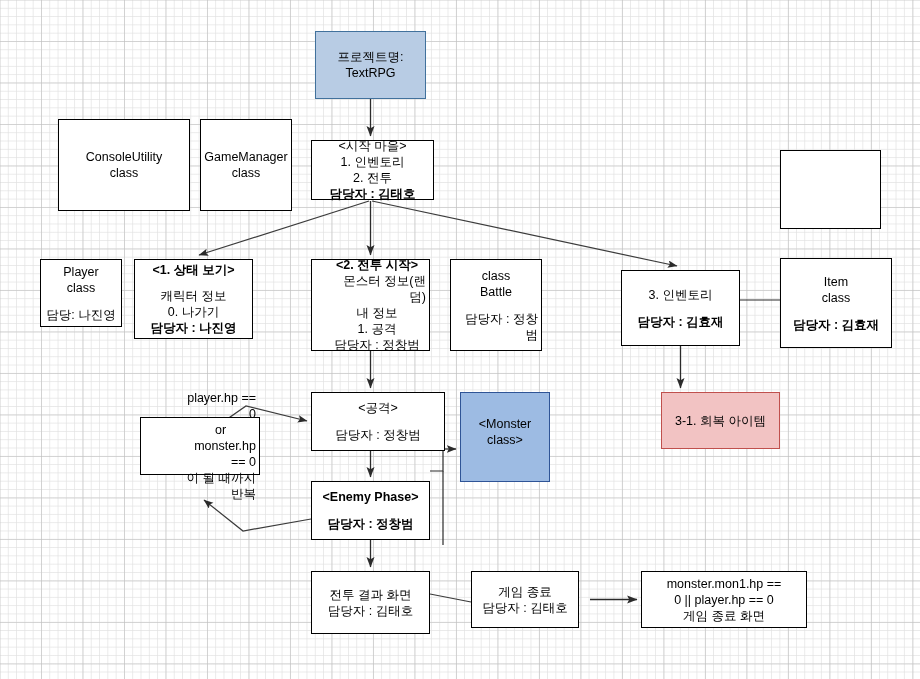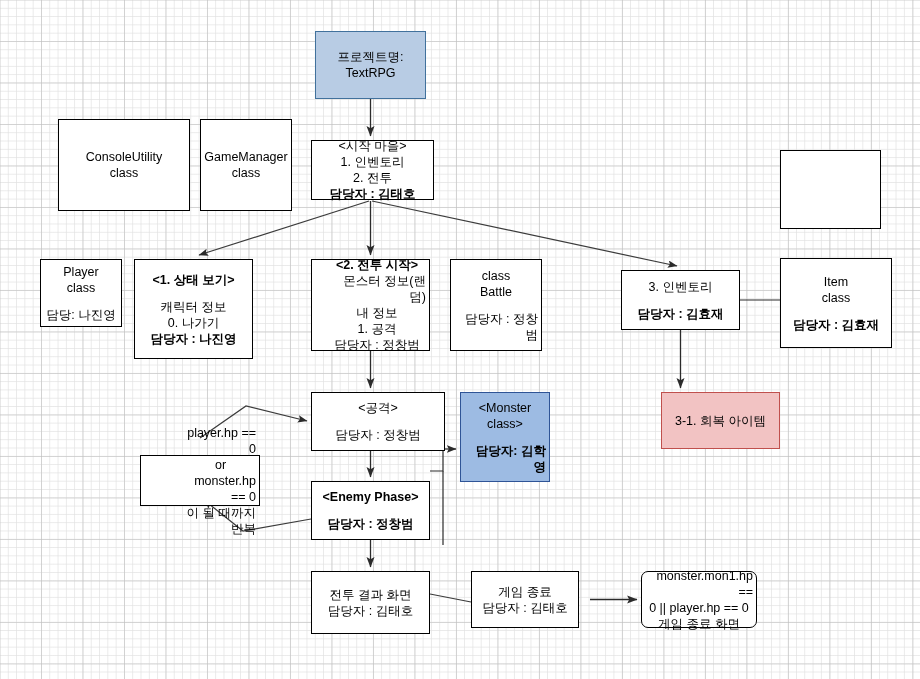--- a/index.html
+++ b/index.html
@@ -109,28 +109,28 @@
     <line x1="590" y1="599.5" x2="637" y2="599.5" stroke="#2b2b2b" stroke-width="1.3" marker-end="url(#arrowhead)"></line>
   </svg>
 
   <div id="nodes">
       <div class="node fill-blue" style="left: 315px; top: 31px; width: 111px; height: 68px;"><span class="ln">프로젝트명:</span><span class="ln">TextRPG</span></div>
       <div class="node" style="left: 58px; top: 119px; width: 132px; height: 92px;"><span class="ln">ConsoleUtility</span><span class="ln">class</span></div>
       <div class="node" style="left: 200px; top: 119px; width: 92px; height: 92px;"><span class="ln">GameManager</span><span class="ln">class</span></div>
       <div class="node" style="left: 311px; top: 140px; width: 123px; height: 60px;"><span class="ln">&lt;시작 마을&gt;</span><span class="ln">1. 인벤토리</span><span class="ln">2. 전투</span><span class="ln bold">담당자 : 김태호</span></div>
       <div class="node node-empty" style="left: 780px; top: 150px; width: 101px; height: 79px;"></div>
       <div class="node" style="left: 40px; top: 259px; width: 82px; height: 68px;"><span class="ln">Player</span><span class="ln">class</span><span class="gap"></span><span class="ln">담당: 나진영</span></div>
-      <div class="node" style="left: 134px; top: 259px; width: 119px; height: 100px;"><span class="ln bold">&lt;1. 상태 보기&gt;</span><span class="gap"></span><span class="ln">캐릭터 정보</span><span class="ln">0. 나가기</span><span class="ln bold">담당자 : 나진영</span></div>
+      <div class="node" style="left: 134px; top: 259px; width: 119px; height: 80px;"><span class="ln bold">&lt;1. 상태 보기&gt;</span><span class="gap"></span><span class="ln">캐릭터 정보</span><span class="ln">0. 나가기</span><span class="ln bold">담당자 : 나진영</span></div>
       <div class="node" style="left: 311px; top: 259px; width: 119px; height: 92px; padding-left: 16px;"><span class="ln bold">&lt;2. 전투 시작&gt;</span><span class="gap"></span><span class="ln">몬스터 정보(랜덤)</span><span class="ln">내 정보</span><span class="ln">1. 공격</span><span class="gap"></span><span class="ln">담당자 : 정창범</span></div>
       <div class="node" style="left: 450px; top: 259px; width: 92px; height: 92px;"><span class="ln">class</span><span class="ln">Battle</span><span class="gap"></span><span class="ln">담당자 : 정창범</span></div>
-      <div class="node" style="left: 621px; top: 270px; width: 119px; height: 60px;"><span class="ln">3. 인벤토리</span><span class="gap"></span><span class="ln bold">담당자 : 김효재</span></div>
+      <div class="node" style="left: 621px; top: 270px; width: 119px; height: 76px;"><span class="ln">3. 인벤토리</span><span class="gap"></span><span class="ln bold">담당자 : 김효재</span></div>
       <div class="node" style="left: 780px; top: 258px; width: 112px; height: 90px;"><span class="ln">Item</span><span class="ln">class</span><span class="gap"></span><span class="ln bold">담당자 : 김효재</span></div>
       <div class="node" style="left: 311px; top: 392px; width: 134px; height: 59px;"><span class="ln">&lt;공격&gt;</span><span class="gap"></span><span class="ln">담당자 : 정창범</span></div>
-      <div class="node fill-blue2" style="left: 460px; top: 392px; width: 90px; height: 90px;"><span class="ln">&lt;Monster</span><span class="ln">class&gt;</span><span class="gap"></span><span class="ln bold">담당자: 김학영</span></div>
+      <div class="node fill-blue2" style="left: 460px; top: 392px; width: 90px; height: 90px;"><span class="ln">&lt;Monster</span><span class="ln">class&gt;</span><span class="gap"></span></div>
       <div class="node fill-red" style="left: 621px; top: 392px; width: 119px; height: 57px; margin-left: 40px;"><span class="ln">3-1. 회복 아이템</span></div>
-      <div class="node" style="left: 140px; top: 455px; width: 120px; height: 51px; padding-left: 44px;"><span class="ln">player.hp == 0</span><span class="ln">or</span><span class="ln">monster.hp == 0</span><span class="ln">이 될 때까지 반복</span></div>
+      <div class="node" style="left: 140px; top: 417px; width: 120px; height: 58px; padding-left: 44px;"><span class="ln">player.hp == 0</span><span class="ln">or</span><span class="ln">monster.hp == 0</span><span class="ln">이 될 때까지 반복</span></div>
       <div class="node" style="left: 311px; top: 481px; width: 119px; height: 59px; font-weight: bold;"><span class="ln">&lt;Enemy Phase&gt;</span><span class="gap"></span><span class="ln">담당자 : 정창범</span></div>
       <div class="node" style="left: 311px; top: 571px; width: 119px; height: 63px;"><span class="ln">전투 결과 화면</span><span class="ln">담당자 : 김태호</span></div>
       <div class="node" style="left: 471px; top: 571px; width: 108px; height: 57px;"><span class="ln">게임 종료</span><span class="ln">담당자 : 김태호</span></div>
-      <div class="node" style="left: 641px; top: 571px; width: 116px; height: 57px; border-radius: 7px;"><span class="ln">monster.mon1.hp ==</span><span class="ln">0 || player.hp == 0</span><span class="ln">게임 종료 화면</span></div>
+      <div class="node" style="left: 641px; top: 571px; width: 166px; height: 57px;"><span class="ln">monster.mon1.hp ==</span><span class="ln">0 || player.hp == 0</span><span class="ln">게임 종료 화면</span></div>
     </div>
 
 </div>
 
 </body></html>

